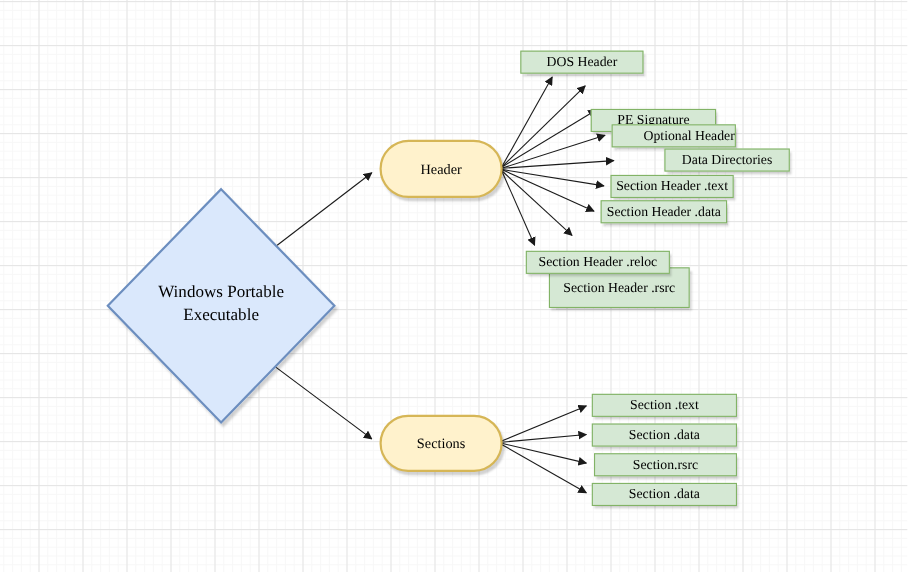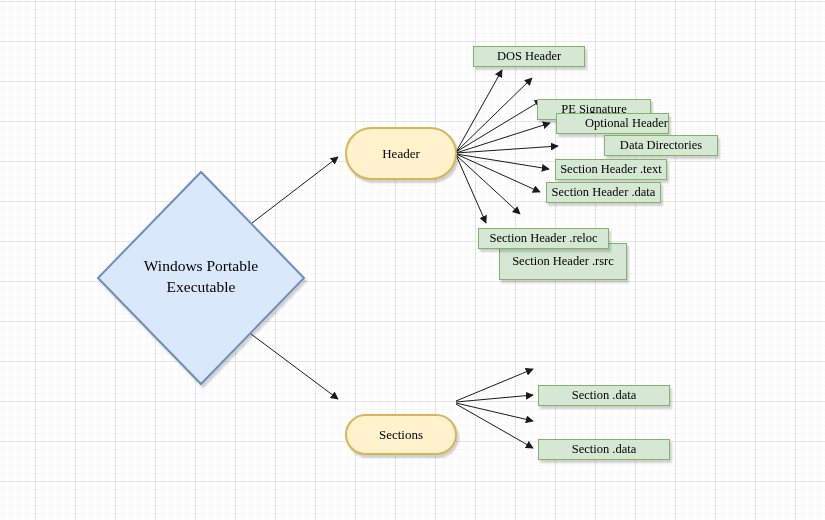--- a/index.html
+++ b/index.html
@@ -100,21 +100,21 @@
     <line x1="456" y1="402" x2="533" y2="395" marker-end="url(#arrow)"></line>
     <line x1="456" y1="403" x2="533" y2="421" marker-end="url(#arrow)"></line>
     <line x1="456" y1="404" x2="533" y2="448" marker-end="url(#arrow)"></line>
   </svg>
 
   <div class="diamond-label">Windows Portable Executable</div>
 
   <div class="node pill" style="left:345px; top:127px; width:112px; height:53px;">
     <span>Header</span>
   </div>
-  <div class="node pill" style="left:345px; top:377px; width:112px; height:41px;margin-top:37px;">
+  <div class="node pill" style="left:345px; top:377px; width:112px; height:52px;">
     <span>Sections</span>
   </div>
 
   <div class="node box" style="left:473px; top:46px;  width:112px; height:21px;">
     <span>DOS Header</span>
   </div>
   <div class="node box" style="left:537px; top:67px;  width:114px; height:21px;margin-top:32px;">
     <span>PE Signature</span>
   </div>
   <div class="node box" style="left:556px; top:113px; width:113px; height:21px;padding-left:28px;">
@@ -129,20 +129,26 @@
   <div class="node box" style="left:546px; top:182px; width:115px; height:21px;">
     <span>Section Header .data</span>
   </div>
   <div class="node box" style="left:499px; top:205px; width:128px; height:37px;margin-top:38px;">
     <span>Section Header .rsrc</span>
   </div>
   <div class="node box" style="left:478px; top:228px; width:131px; height:21px;">
     <span>Section Header .reloc</span>
   </div>
 
+  <div class="node box" style="left:538px; top:358px; width:132px; height:21px;">
+    <span>Section .text</span>
+  </div>
   <div class="node box" style="left:538px; top:385px; width:132px; height:21px;">
     <span>Section .data</span>
+  </div>
+  <div class="node box" style="left:540px; top:412px; width:130px; height:21px;">
+    <span>Section.rsrc</span>
   </div>
   <div class="node box" style="left:538px; top:439px; width:132px; height:21px;">
     <span>Section .data</span>
   </div>
 
 </div>
 
 </body></html>

